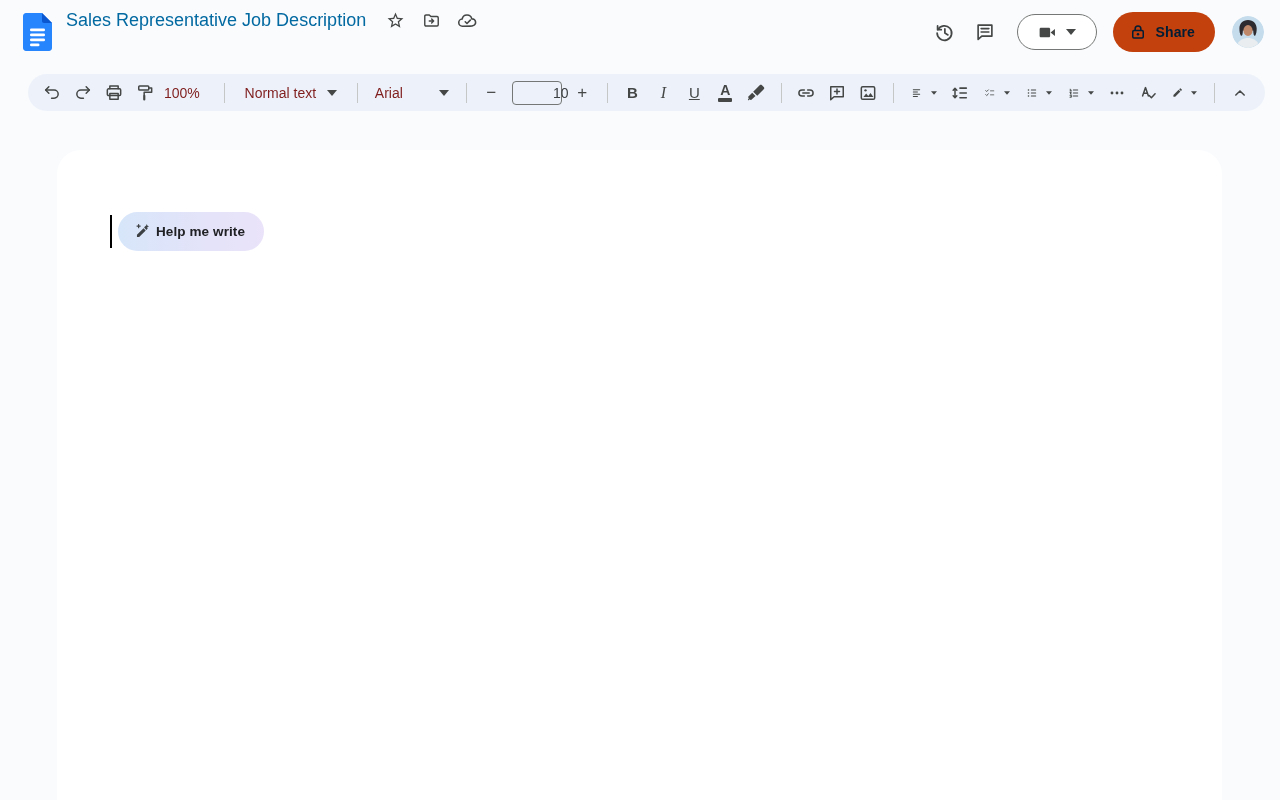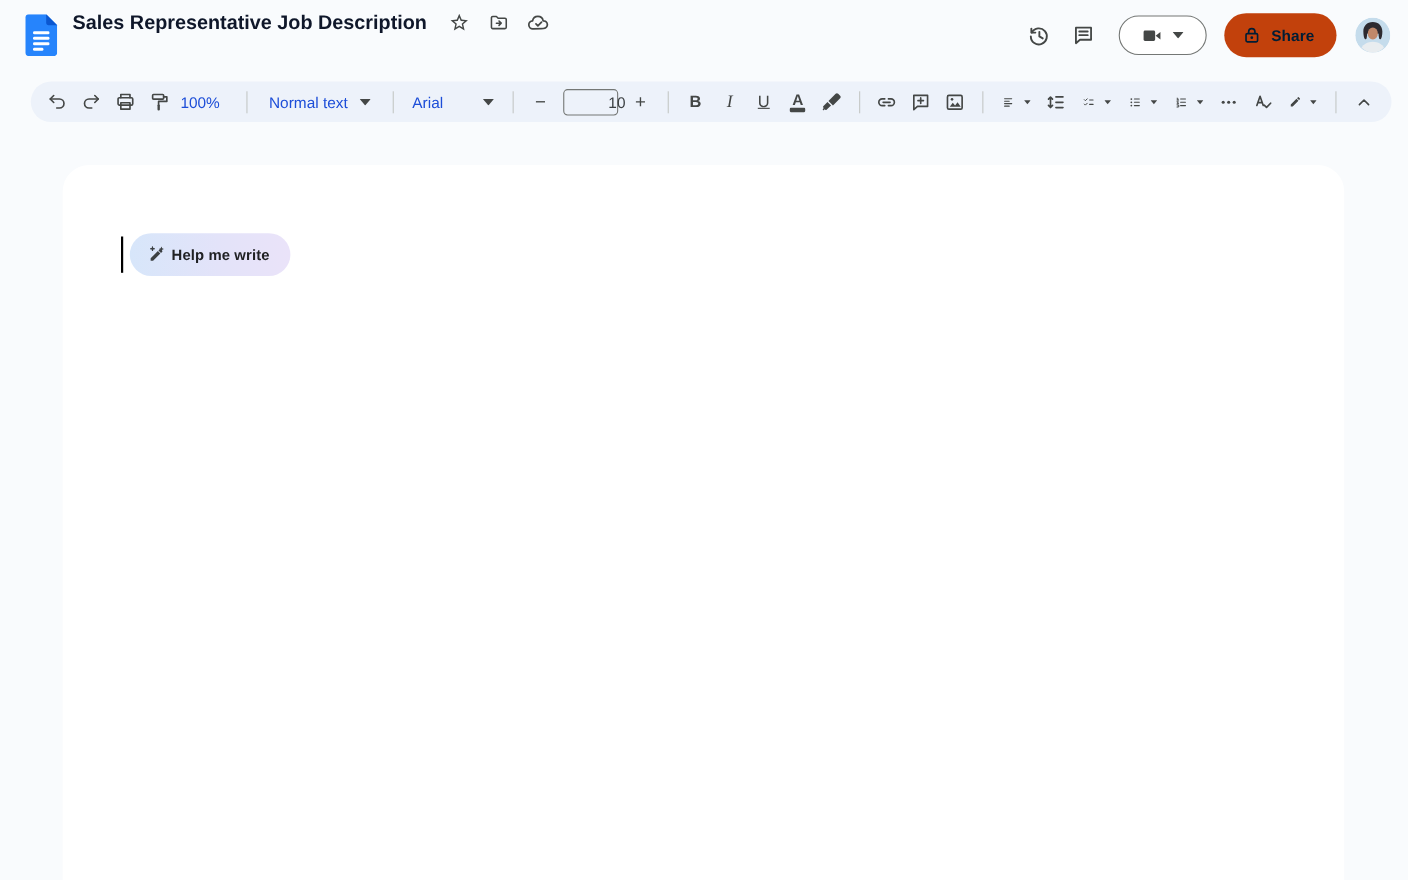--- a/index.html
+++ b/index.html
@@ -12,21 +12,21 @@
   }
   svg { display:block; }
   .ic { fill:none; stroke:#444746; stroke-width:1.8; stroke-linecap:round; stroke-linejoin:round; }
   .icf { fill:#444746; stroke:none; }
 
   
   .header { position:absolute; left:0; top:0; width:1280px; height:74px; }
   .docs-logo { position:absolute; left:23px; top:13px; width:29px; height:38px; cursor:pointer; }
   .title-block { position:absolute; left:64px; top:6px; }
   .title-row { display:flex; align-items:center; height:28px; }
-  .doc-title { font-size:18px; color:#0f172a; white-space:nowrap; padding:0 2px; border-radius:4px;font-weight:bold; }
+  .doc-title { font-size:18px; color:#0369a1; white-space:nowrap; padding:0 2px; border-radius:4px; }
   .title-icons { display:flex; align-items:center; gap:10px; margin-left:14px; }
   .title-icon-btn { width:26px; height:26px; border-radius:50%; display:flex; align-items:center; justify-content:center; cursor:pointer; }
   .menu-row { display:flex; margin-left:-8px; margin-top:2px; }
   .menu-item { font-size:15px; color:#1f1f1f; padding:1px 8px; border-radius:6px; cursor:pointer; line-height:21px; }
 
   .header-right { position:absolute; right:16px; top:12px; height:40px; display:flex; align-items:center; }
   .hdr-icon-btn { width:40px; height:40px; border-radius:50%; display:flex; align-items:center; justify-content:center; cursor:pointer; }
   .meet-btn { width:80px; height:36px; border:1px solid #747775; border-radius:18px; background:#fff;
               display:flex; align-items:center; justify-content:center; gap:8px; margin-left:12px; cursor:pointer; }
   .share-btn { height:40px; padding:0 20px 0 16px; margin-left:16px; border-radius:20px; background:#c2410c;
@@ -36,21 +36,21 @@
 
   
   .toolbar {
     position:absolute; left:28px; top:74px; width:1237px; height:37px;
     background:#edf2fa; border-radius:18.5px;
     display:flex; align-items:center; padding:0 10px 0 8px;
   }
   .tbtn { min-width:29px; height:28px; border-radius:6px; display:flex; align-items:center; justify-content:center;
           color:#444746; cursor:pointer; margin:0 1px; }
   .tbtn-wide { padding:0 7px; gap:9px; }
-  .tb-label { font-size:14px; color:#1d4ed8; white-space:nowrap; }
+  .tb-label { font-size:14px; color:#7f1d1d; white-space:nowrap; }
   .sep { width:1px; height:20px; background:#c4c7c5; margin:0 9px; flex:0 0 auto; }
   .glyph-b { font-size:15px; font-weight:700; color:#444746; }
   .glyph-i { font-size:16px; font-style:italic; font-family:"Liberation Serif", serif; color:#444746; }
   .glyph-u { font-size:15px; text-decoration:underline; color:#444746; }
   .glyph-a { font-size:14px; font-weight:700; color:#444746; line-height:13px; }
   .acolor { display:flex; flex-direction:column; align-items:center; }
   .acolor .bar { width:14px; height:3.5px; background:#444746; border-radius:1px; margin-top:1.5px; }
   .pm { font-size:17px; color:#444746; }
   .fontsize-box { width:29px; height:24px; border:1px solid #747775; border-radius:4px; background:transparent;
                   display:flex; align-items:center; justify-content:center; font-size:14px; color:#3c4043; margin:0 5px; cursor:text;padding-left:48px; }

